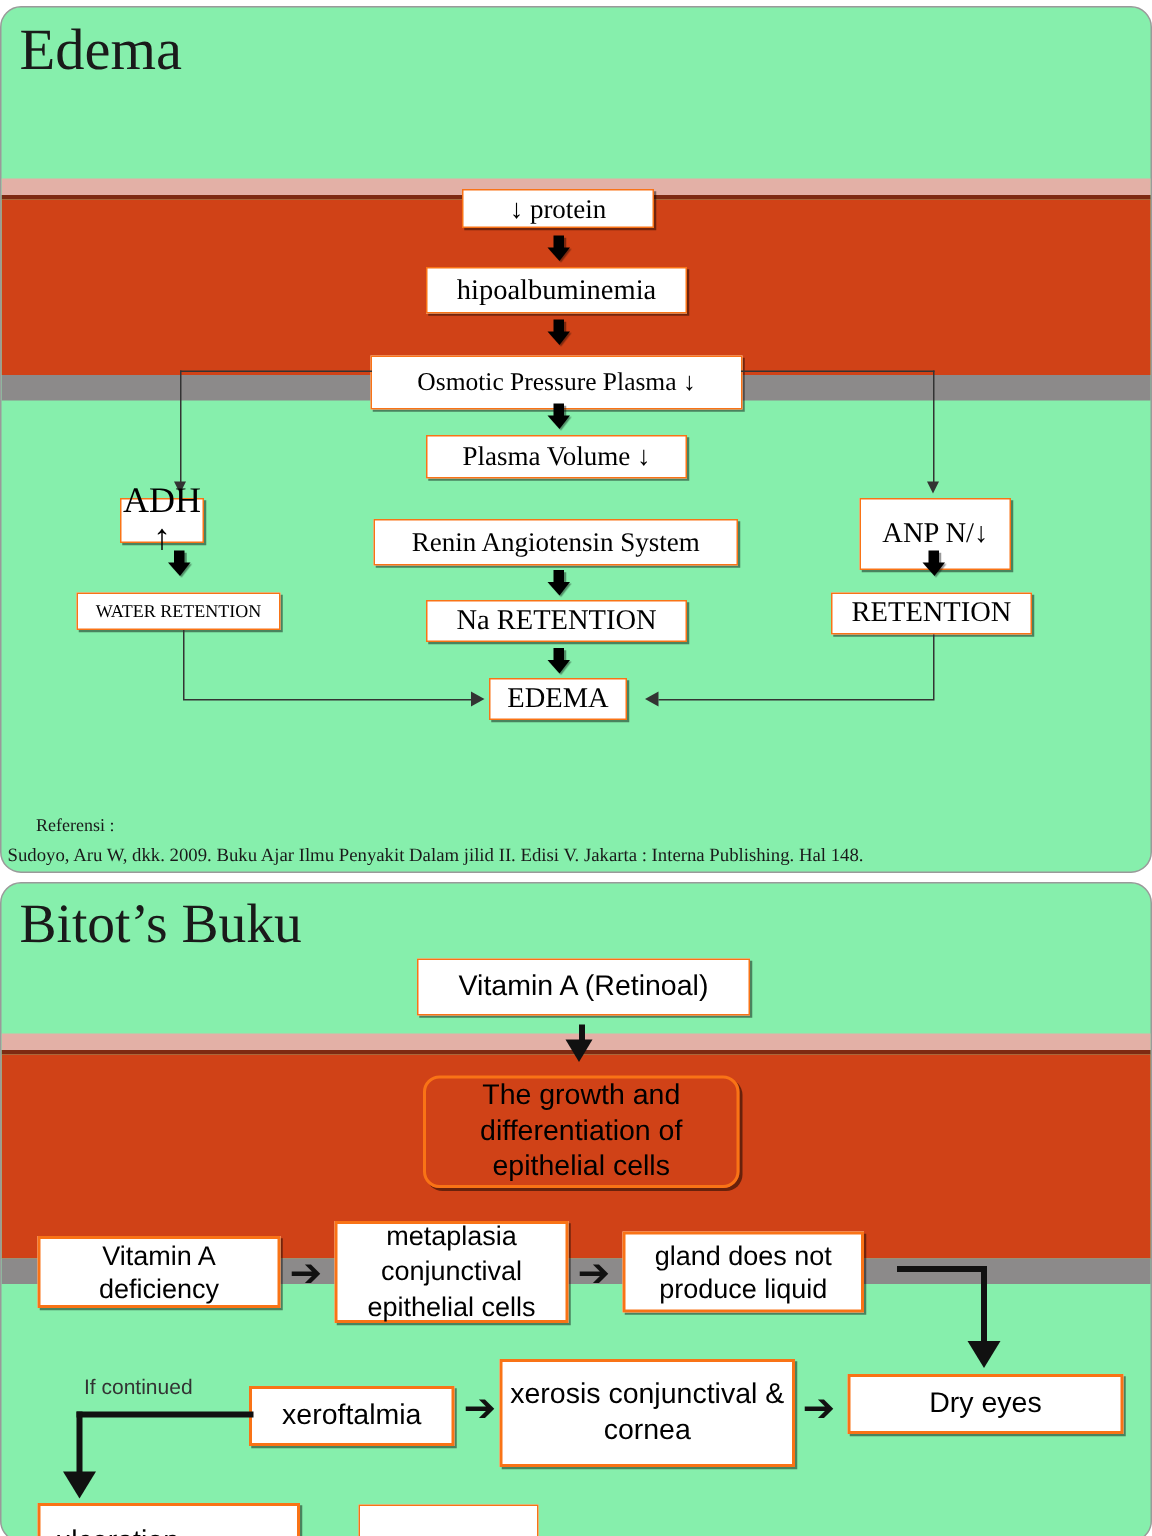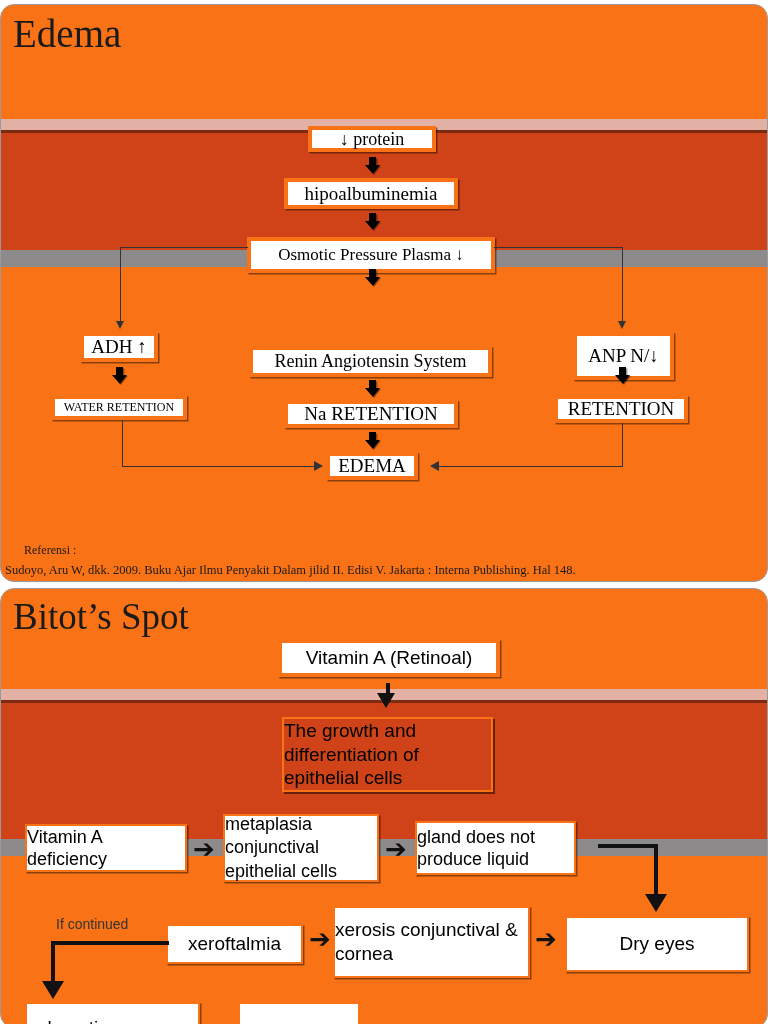--- a/index.html
+++ b/index.html
@@ -12,21 +12,21 @@
     height: 1024px;
     position: relative;
     overflow: hidden;
     font-family: "Liberation Serif", serif;
   }
 
   .slide {
     position: absolute;
     left: 0;
     width: 768px;
-    background: #f97316;
+    background: #86efac;
     border: 1px solid #9a9a9a;
     border-radius: 14px;
     box-sizing: border-box;
     overflow: hidden;
   }
   #slide-edema { top: 4px; height: 578px; }
   #slide-bitot  { top: 588px; height: 440px; }
 
   .slide-title {
     position: absolute;
@@ -56,31 +56,32 @@
   #bitot-band-pink   { top: 100px; height: 11px; }
   #bitot-band-dark   { top: 111px; height: 3px; }
   #bitot-band-orange { top: 114px; height: 136px; }
   #bitot-band-grey   { top: 250px; height: 17px; }
 
   
   .fbox {
     position: absolute;
     box-sizing: border-box;
     background: #ffffff;
-    border: 4px solid #f97316;
+    border: 1px solid #f97316;
     display: flex;
     align-items: center;
     justify-content: center;
+    text-align: center;
     color: #000000;
     line-height: 1.05;
     box-shadow: 1.5px 1.5px 0 rgba(0,0,0,0.45);
   }
   .fbox.serif { font-family: "Liberation Serif", serif; }
   .fbox.sans  { font-family: "Liberation Sans", sans-serif; }
-  .fbox.transparent { background: transparent; }
+  .fbox.transparent { background: transparent; border-radius: 11px; }
 
   
   .blockarrow {
     position: absolute;
     width: 0; height: 0;
   }
   .blockarrow .stem {
     position: absolute;
     left: 4px; top: 0;
     width: 7px; height: 9px;
@@ -183,30 +184,31 @@
     <div class="stem"></div>
       <div class="head"></div>
   </div>
 
   <div class="fbox serif" style="left:246px; top:232px; width:248px; height:36px; font-size:17px;">Osmotic Pressure Plasma ↓</div>
   <div class="blockarrow" style="left:364px; top:264px;">
     <div class="stem"></div>
       <div class="head"></div>
   </div>
 
+  <div class="fbox serif" style="left:283px; top:285px; width:174px; height:29px; font-size:18px;">Plasma Volume ↓</div>
 
   <div class="hline" style="left:119px; top:242px; width:128px;"></div>
   <div class="vline" style="left:119px; top:242px; height:76px;"></div>
   <div class="ahead-down" style="left:115px; top:316px;"></div>
 
   <div class="hline" style="left:493px; top:242px; width:129px;"></div>
   <div class="vline" style="left:621px; top:242px; height:76px;"></div>
   <div class="ahead-down" style="left:617px; top:316px;"></div>
 
-  <div class="fbox serif" style="left:79px; top:327px; width:78px; height:30px; font-size:19px;">ADH ↑</div>
+  <div class="fbox serif" style="left:79px; top:327px; width:56px; height:30px; font-size:24px;">ADH ↑</div>
   <div class="blockarrow" style="left:111px; top:362px;">
     <div class="stem"></div>
       <div class="head"></div>
   </div>
   <div class="fbox serif" style="left:248px; top:341px; width:243px; height:31px; font-size:18px;">Renin Angiotensin System</div>
 
   <div class="fbox serif" style="left:50px; top:390px; width:136px; height:25px; font-size:12px;">WATER RETENTION</div>
   <div class="blockarrow" style="left:364px; top:375px;">
     <div class="stem"></div>
       <div class="head"></div>
@@ -237,21 +239,21 @@
   <div class="ref" style="left:4px; top:558px; font-size:12.5px;">Sudoyo, Aru W, dkk. 2009. Buku Ajar Ilmu Penyakit Dalam jilid II. Edisi V. Jakarta : Interna Publishing. Hal 148.</div>
 </div>
 
 <div class="slide" id="slide-bitot">
 
   <div class="band band-pink" id="bitot-band-pink"></div>
   <div class="band band-orange-top" id="bitot-band-dark"></div>
   <div class="band band-orange" id="bitot-band-orange"></div>
   <div class="band band-grey" id="bitot-band-grey"></div>
 
-  <div class="slide-title">Bitot’s Spot</div>
+  <div class="slide-title">Bitot’s Buku</div>
 
   <div class="fbox sans" style="left:277px; top:50px; width:222px; height:38px; font-size:19px;">Vitamin A (Retinoal)</div>
 
   <div class="thinv-stem" style="left:385px; top:94px; height:14px;"></div>
   <div class="bigv" style="left:376px; top:104px; border-left-width:9px; border-right-width:9px; border-top-width:15px;"></div>
 
   <div class="fbox sans transparent" style="left:281px; top:128px; width:211px; height:75px; font-size:19px; line-height:1.25; box-shadow:2px 2px 0 rgba(0,0,0,0.5); border-width:2px;">The growth and differentiation of epithelial cells</div>
 
   <div class="fbox sans" style="left:24px; top:235px; width:162px; height:48px; font-size:18px; line-height:1.25; border-width:2px;">Vitamin A deficiency</div>
 
@@ -260,21 +262,21 @@
   <div class="fbox sans" style="left:222px; top:225px; width:156px; height:68px; font-size:18px; line-height:1.28; border-width:2px;">metaplasia conjunctival epithelial  cells</div>
 
   <div class="chev" style="left:384px; top:247px; font-size:26px;">➔</div>
 
   <div class="fbox sans" style="left:414px; top:232px; width:161px; height:54px; font-size:18px; line-height:1.25; border-width:2px;">gland does not produce liquid</div>
 
   <div class="thick-h" style="left:597px; top:255px; width:60px;"></div>
   <div class="thick-v" style="left:653px; top:255px; height:55px;"></div>
   <div class="bigv" style="left:644px; top:305px;"></div>
 
-  <div class="fbox sans" style="left:564px; top:327px; width:184px; height:56px; font-size:19px; border-width:2px;">Dry eyes</div>
+  <div class="fbox sans" style="left:564px; top:327px; width:184px; height:40px; font-size:19px; border-width:2px;">Dry eyes</div>
 
   <div class="chev" style="left:534px; top:337px; font-size:26px;">➔</div>
 
   <div class="fbox sans" style="left:332px; top:317px; width:197px; height:72px; font-size:19px; line-height:1.28; border-width:2px;">xerosis conjunctival &amp; cornea</div>
 
   <div class="chev" style="left:308px; top:337px; font-size:26px;">➔</div>
 
   <div class="fbox sans" style="left:165px; top:335px; width:137px; height:40px; font-size:19px; border-width:2px;">xeroftalmia</div>
 
   <div class="caption-note" style="left:55px; top:327px; font-size:14px;">If continued</div>

